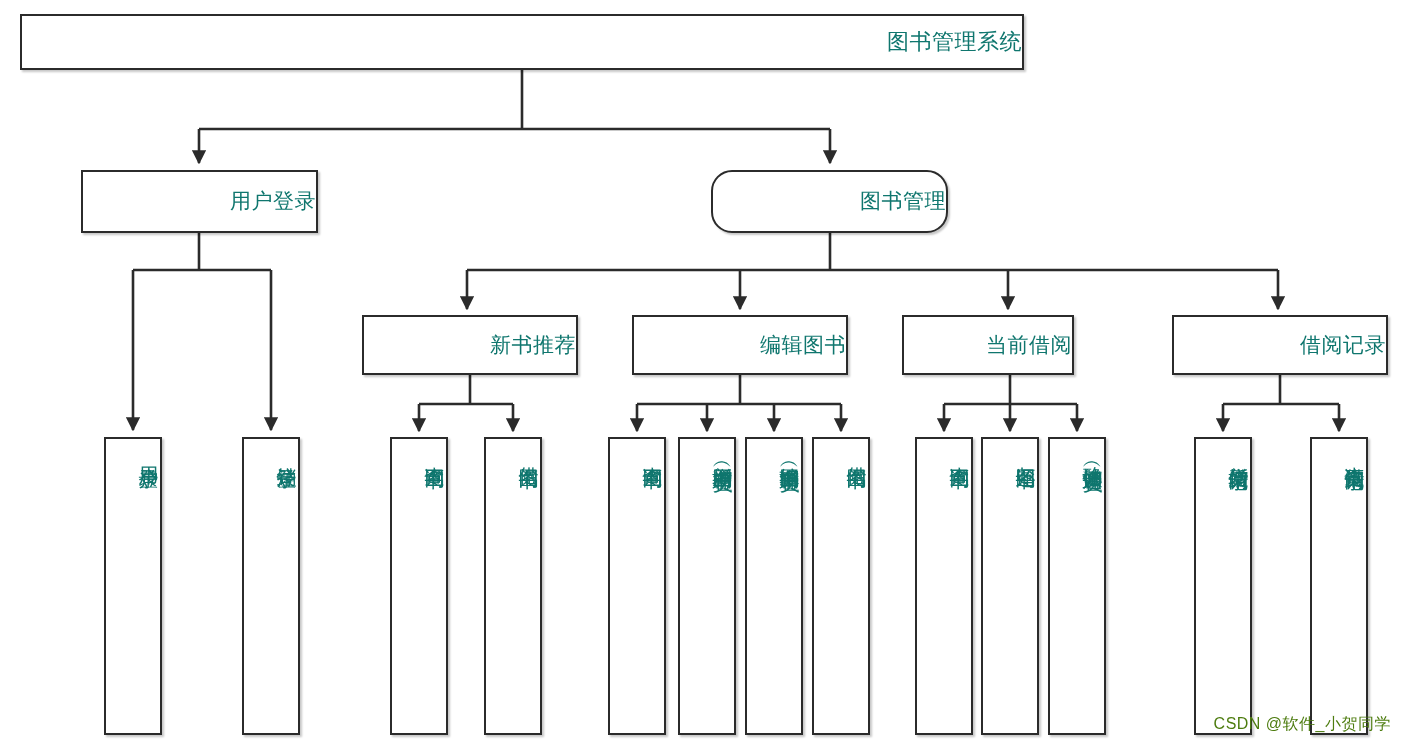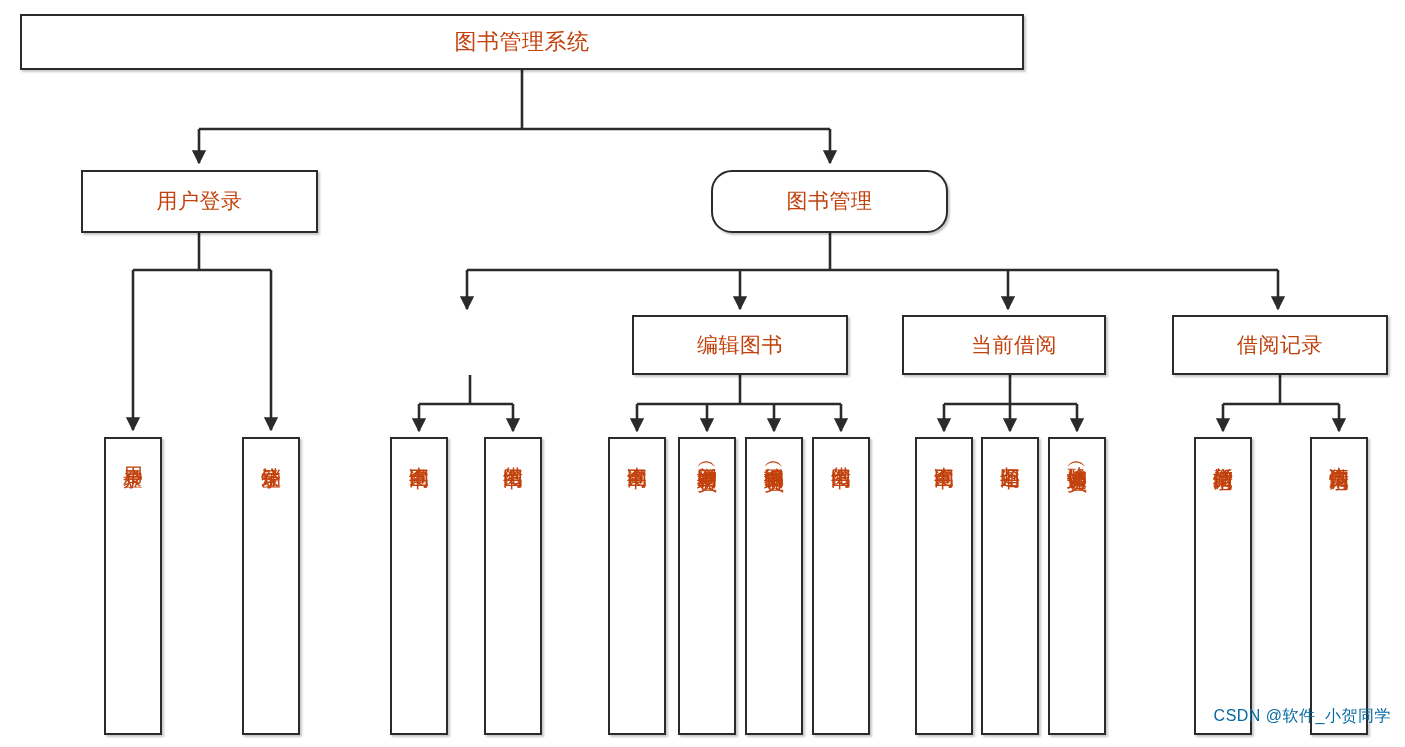--- a/index.html
+++ b/index.html
@@ -26,22 +26,22 @@
     height: 747px;
     pointer-events: none;
   }
   .node {
     position: absolute;
     box-sizing: border-box;
     border: 2px solid #2b2b2b;
     background: #ffffff;
     display: flex;
     align-items: center;
-    justify-content: center;
-    color: #c2410c;
+    justify-content: flex-end;
+    color: #0f766e;
     box-shadow: 2px 2px 2px rgba(0,0,0,0.22);
   }
   .node .label {
     display: block;
     text-align: center;
     line-height: 1.08;
     white-space: nowrap;
     letter-spacing: 0.5px;
   }
   
@@ -58,23 +58,23 @@
   .node.v .label {
     writing-mode: vertical-rl;
     text-orientation: upright;
     font-size: 20px;
     line-height: 1.15;
     letter-spacing: 1px;
   }
   .watermark {
     position: absolute;
     right: 14px;
-    bottom: 20px;
+    bottom: 12px;
     font-size: 16px;
-    color: #0369a1;
+    color: #4d7c0f;
     white-space: nowrap;
     letter-spacing: 0.5px;
   }
 </style>
 </head>
 <body>
 
 <div id="canvas">
 
   <svg id="edges" viewBox="0 0 1405 747">
@@ -132,26 +132,29 @@
   </div>
 
   <div class="node h" style="left:81px; top:170px; width:237px; height:63px;">
     <span class="label">用户登录</span>
   </div>
 
   <div class="node h" style="left:711px; top:170px; width:237px; height:63px;border-radius:21px;">
     <span class="label">图书管理</span>
   </div>
 
+  <div class="node h" style="left:362px; top:315px; width:216px; height:60px;">
+    <span class="label">新书推荐</span>
+  </div>
 
   <div class="node h" style="left:632px; top:315px; width:216px; height:60px;">
     <span class="label">编辑图书</span>
   </div>
 
-  <div class="node h" style="left:902px; top:315px; width:204px; height:60px;padding-left:20px;">
+  <div class="node h" style="left:902px; top:315px; width:172px; height:60px;padding-left:20px;">
     <span class="label">当前借阅</span>
   </div>
 
   <div class="node h" style="left:1172px; top:315px; width:216px; height:60px;">
     <span class="label">借阅记录</span>
   </div>
 
   <div class="node v" style="left:104px; top:437px; width:58px; height:298px;">
     <span class="label">用户登录</span>
   </div>

